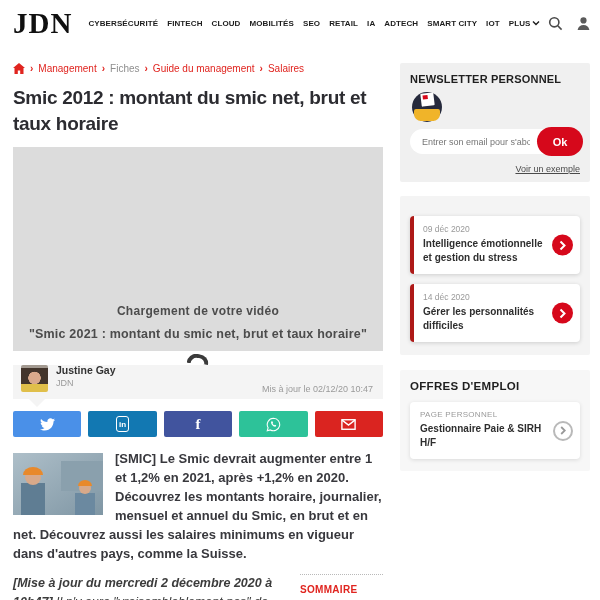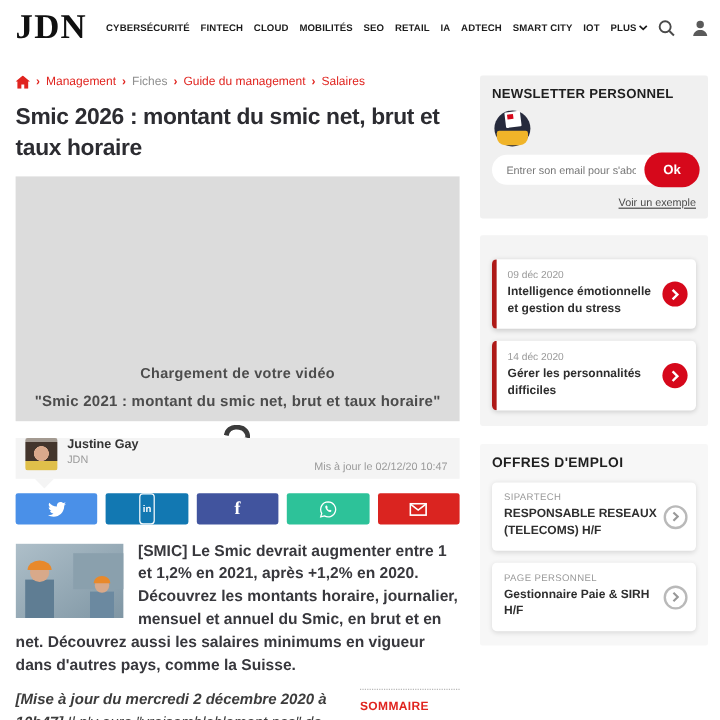--- a/index.html
+++ b/index.html
@@ -42,21 +42,21 @@
       radial-gradient(circle at 50% 48%, #d9a98c 0 6px, rgba(0,0,0,0) 6.5px),
       linear-gradient(180deg, #a39a91 0 3px, #43352c 3px 72%, #e0bf4a 72%);
   }
   .author-meta { line-height:1.1; }
   .author-name { font-size:10.5px; font-weight:700; color:#333; cursor:pointer; }
   .author-org { font-size:9px; color:#9a9a9a; margin-top:2px; }
   .updated { margin-left:auto; align-self:flex-end; padding-bottom:5px; font-size:9px; color:#9a9a9a; }
   
   .share { display:flex; gap:7px; margin-top:12px; }
   .share .sbtn { flex:1; height:26px; border:none; border-radius:2px; display:flex; align-items:center; justify-content:center; color:#fff; cursor:pointer; padding:0; }
-  .li-badge { width:13px; height:26px; border:1.5px solid #fff; border-radius:3px; color:#fff; font-size:8px; font-weight:700; display:flex; align-items:center; justify-content:center; }
+  .li-badge { width:13px; height:16px; border:1.5px solid #fff; border-radius:3px; color:#fff; font-size:8px; font-weight:700; display:flex; align-items:center; justify-content:center; }
   .fb-glyph { font-family:"Liberation Serif", serif; font-size:15px; font-weight:700; color:#fff; }
   
   .intro { margin-top:13px; font-size:13px; font-weight:700; color:#38383d; line-height:1.45; }
   .intro-img { float:left; width:90px; height:62px; margin:3px 12px 4px 0; cursor:pointer; }
   
   .bottom { display:flex; margin-top:11px; clear:both; }
   .update { width:274px; flex:none; font-size:12.5px; font-style:italic; color:#3c3c3c; line-height:1.5; }
   .update .lbl { font-weight:700; }
   .sommaire { flex:1; margin-left:13px; border-top:1px dotted #b9b9b9; padding-top:9px; }
   .sommaire-title { color:#e0241f; font-weight:700; font-size:10px; letter-spacing:.3px; }
@@ -131,21 +131,21 @@
       <span class="sep">›</span>
       <span class="crumb">Management</span>
       <span class="sep">›</span>
       <span class="crumb muted">Fiches</span>
       <span class="sep">›</span>
       <span class="crumb">Guide du management</span>
       <span class="sep">›</span>
       <span class="crumb">Salaires</span>
     </div>
 
-    <h1 class="title">Smic 2026 : montant du smic net, brut et taux horaire</h1>
+    <h1 class="title">Smic 2012 : montant du smic net, brut et taux horaire</h1>
 
     <div class="video-box">
       <div class="video-text">
         <div class="vt1">Chargement de votre vidéo</div>
         <div class="vt2">"Smic 2021 : montant du smic net, brut et taux horaire"</div>
       </div>
     </div>
     <div class="spinner-row">
       <div class="spinner"></div>
     </div>
@@ -249,29 +249,20 @@
           <svg width="7" height="10" viewBox="0 0 7 10">
               <polyline points="1.5,1 5.5,5 1.5,9" fill="none" stroke="#fff" stroke-width="2"></polyline>
             </svg>
         </div>
       </div>
     </div>
 
     <div class="jobs">
       <div class="sec-title">OFFRES D'EMPLOI</div>
       <div class="jcard">
-        <div class="jcompany">SIPARTECH</div>
-        <div class="jlabel">RESPONSABLE RESEAUX (TELECOMS) H/F</div>
-        <div class="jbtn">
-          <svg width="6" height="9" viewBox="0 0 6 9">
-              <polyline points="1.2,1 4.8,4.5 1.2,8" fill="none" stroke="#999" stroke-width="1.8"></polyline>
-            </svg>
-        </div>
-      </div>
-      <div class="jcard">
         <div class="jcompany">PAGE PERSONNEL</div>
         <div class="jlabel">Gestionnaire Paie &amp; SIRH H/F</div>
         <div class="jbtn">
           <svg width="6" height="9" viewBox="0 0 6 9">
               <polyline points="1.2,1 4.8,4.5 1.2,8" fill="none" stroke="#999" stroke-width="1.8"></polyline>
             </svg>
         </div>
       </div>
 
     </div>

